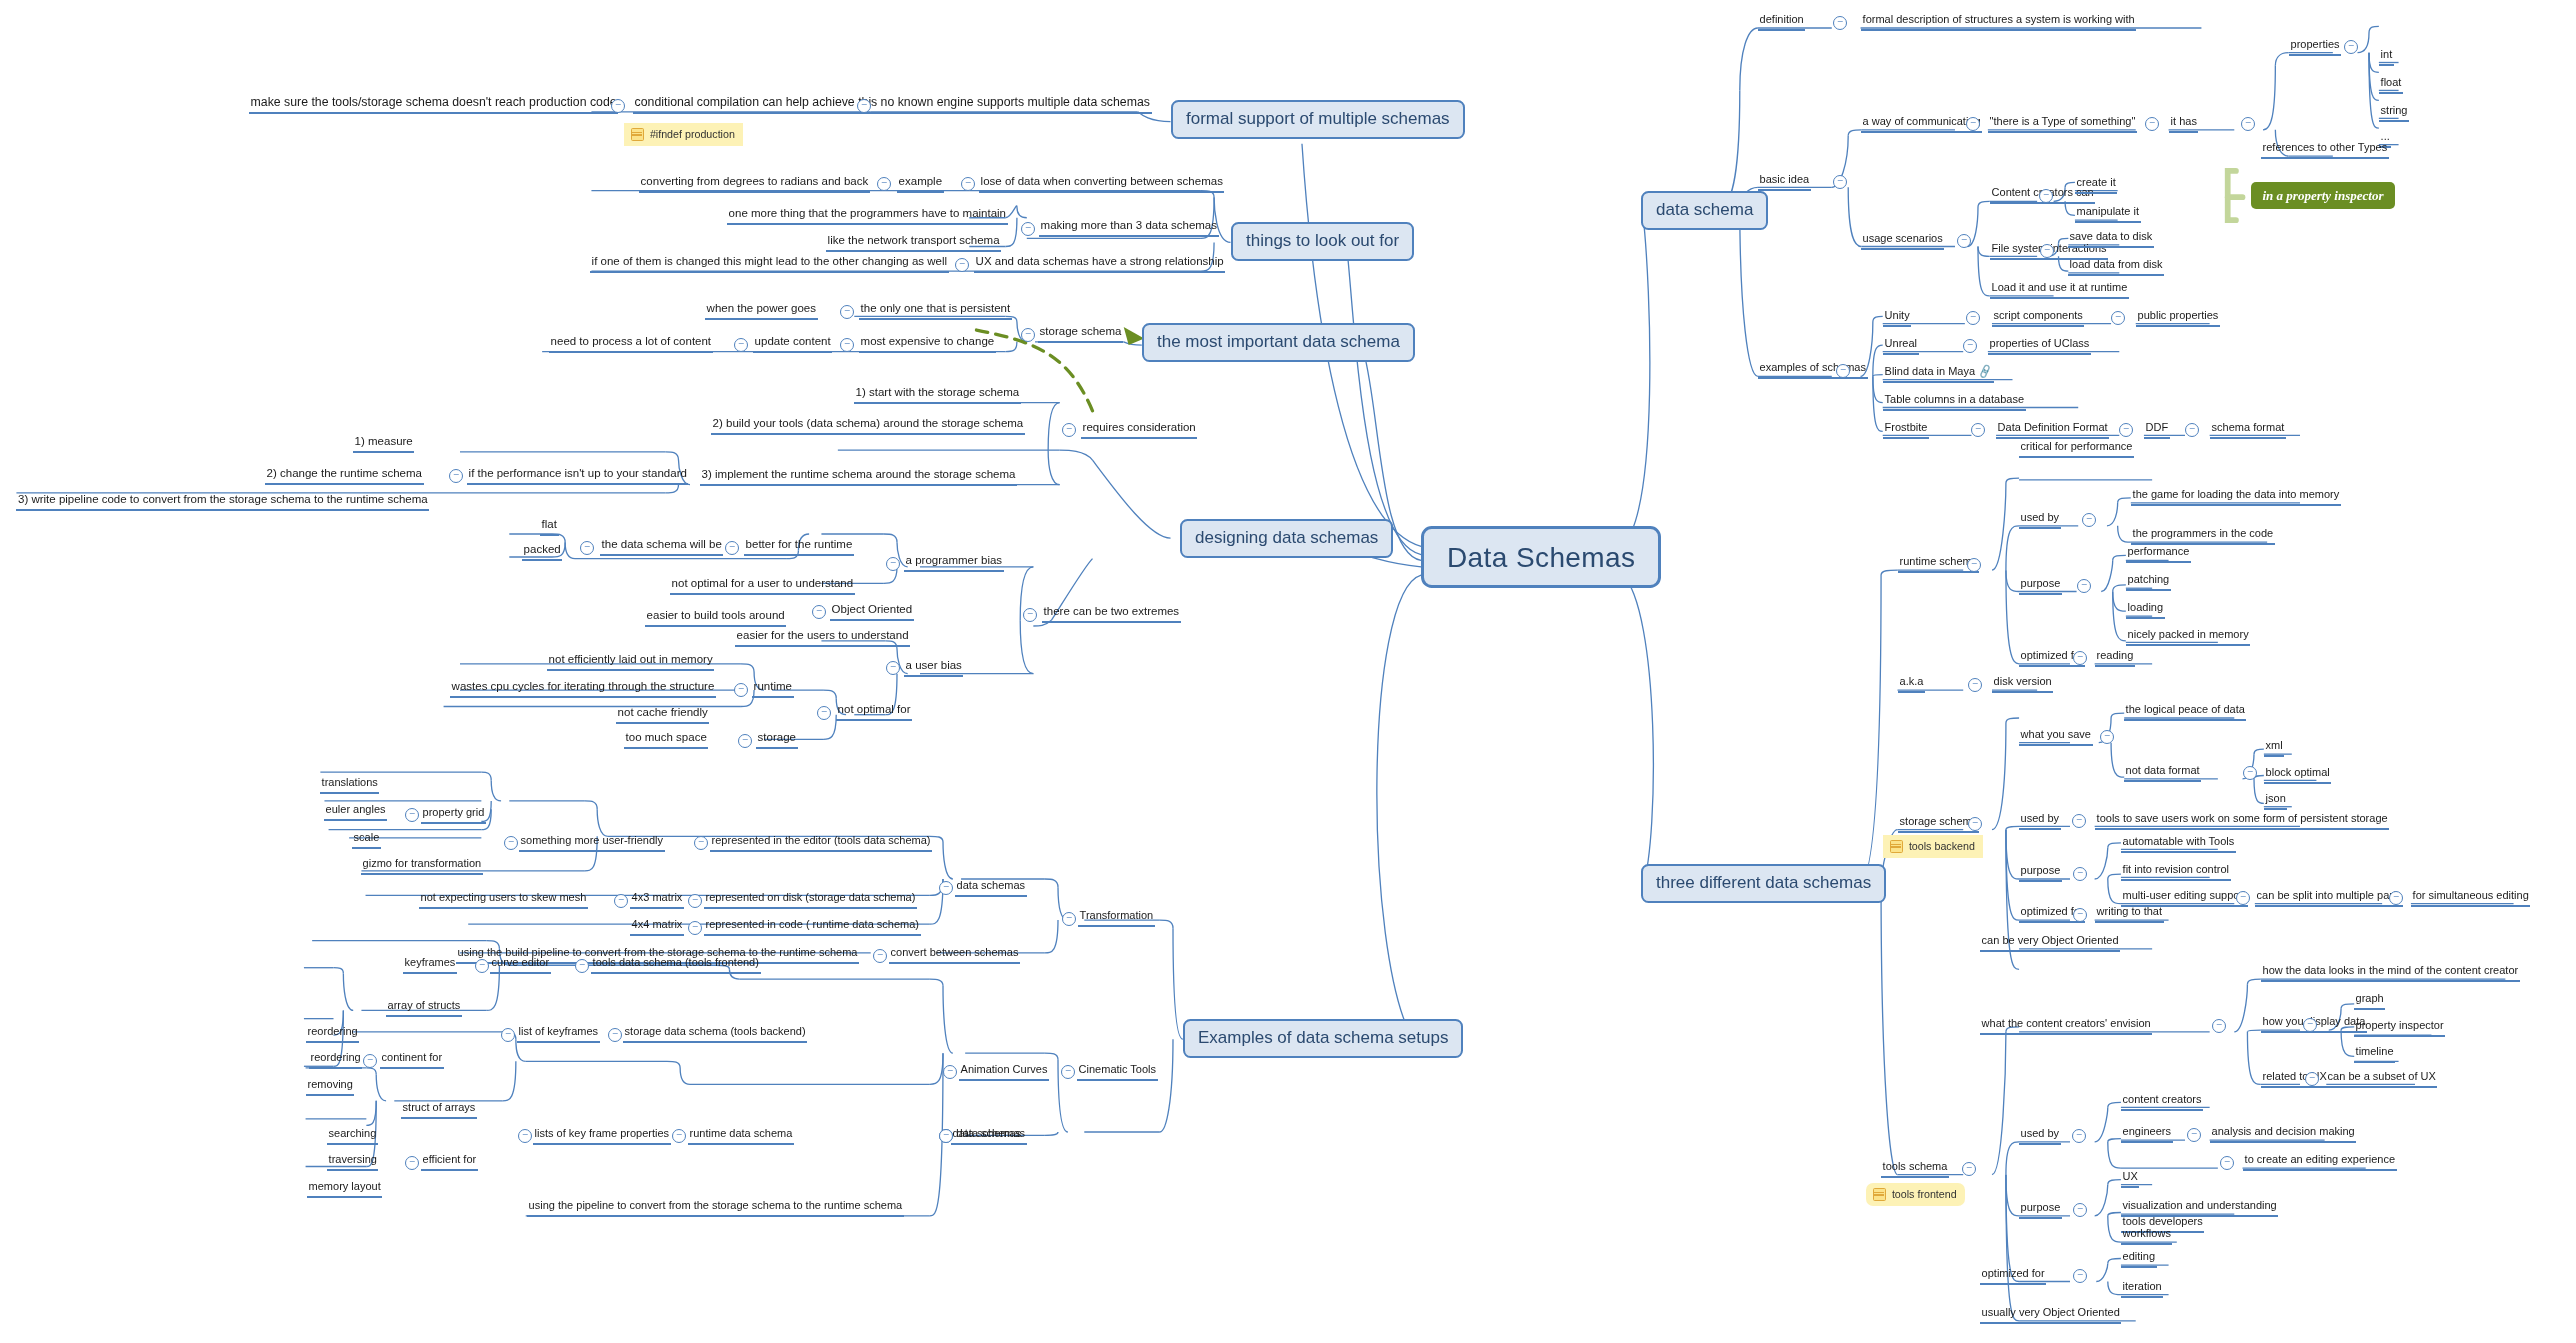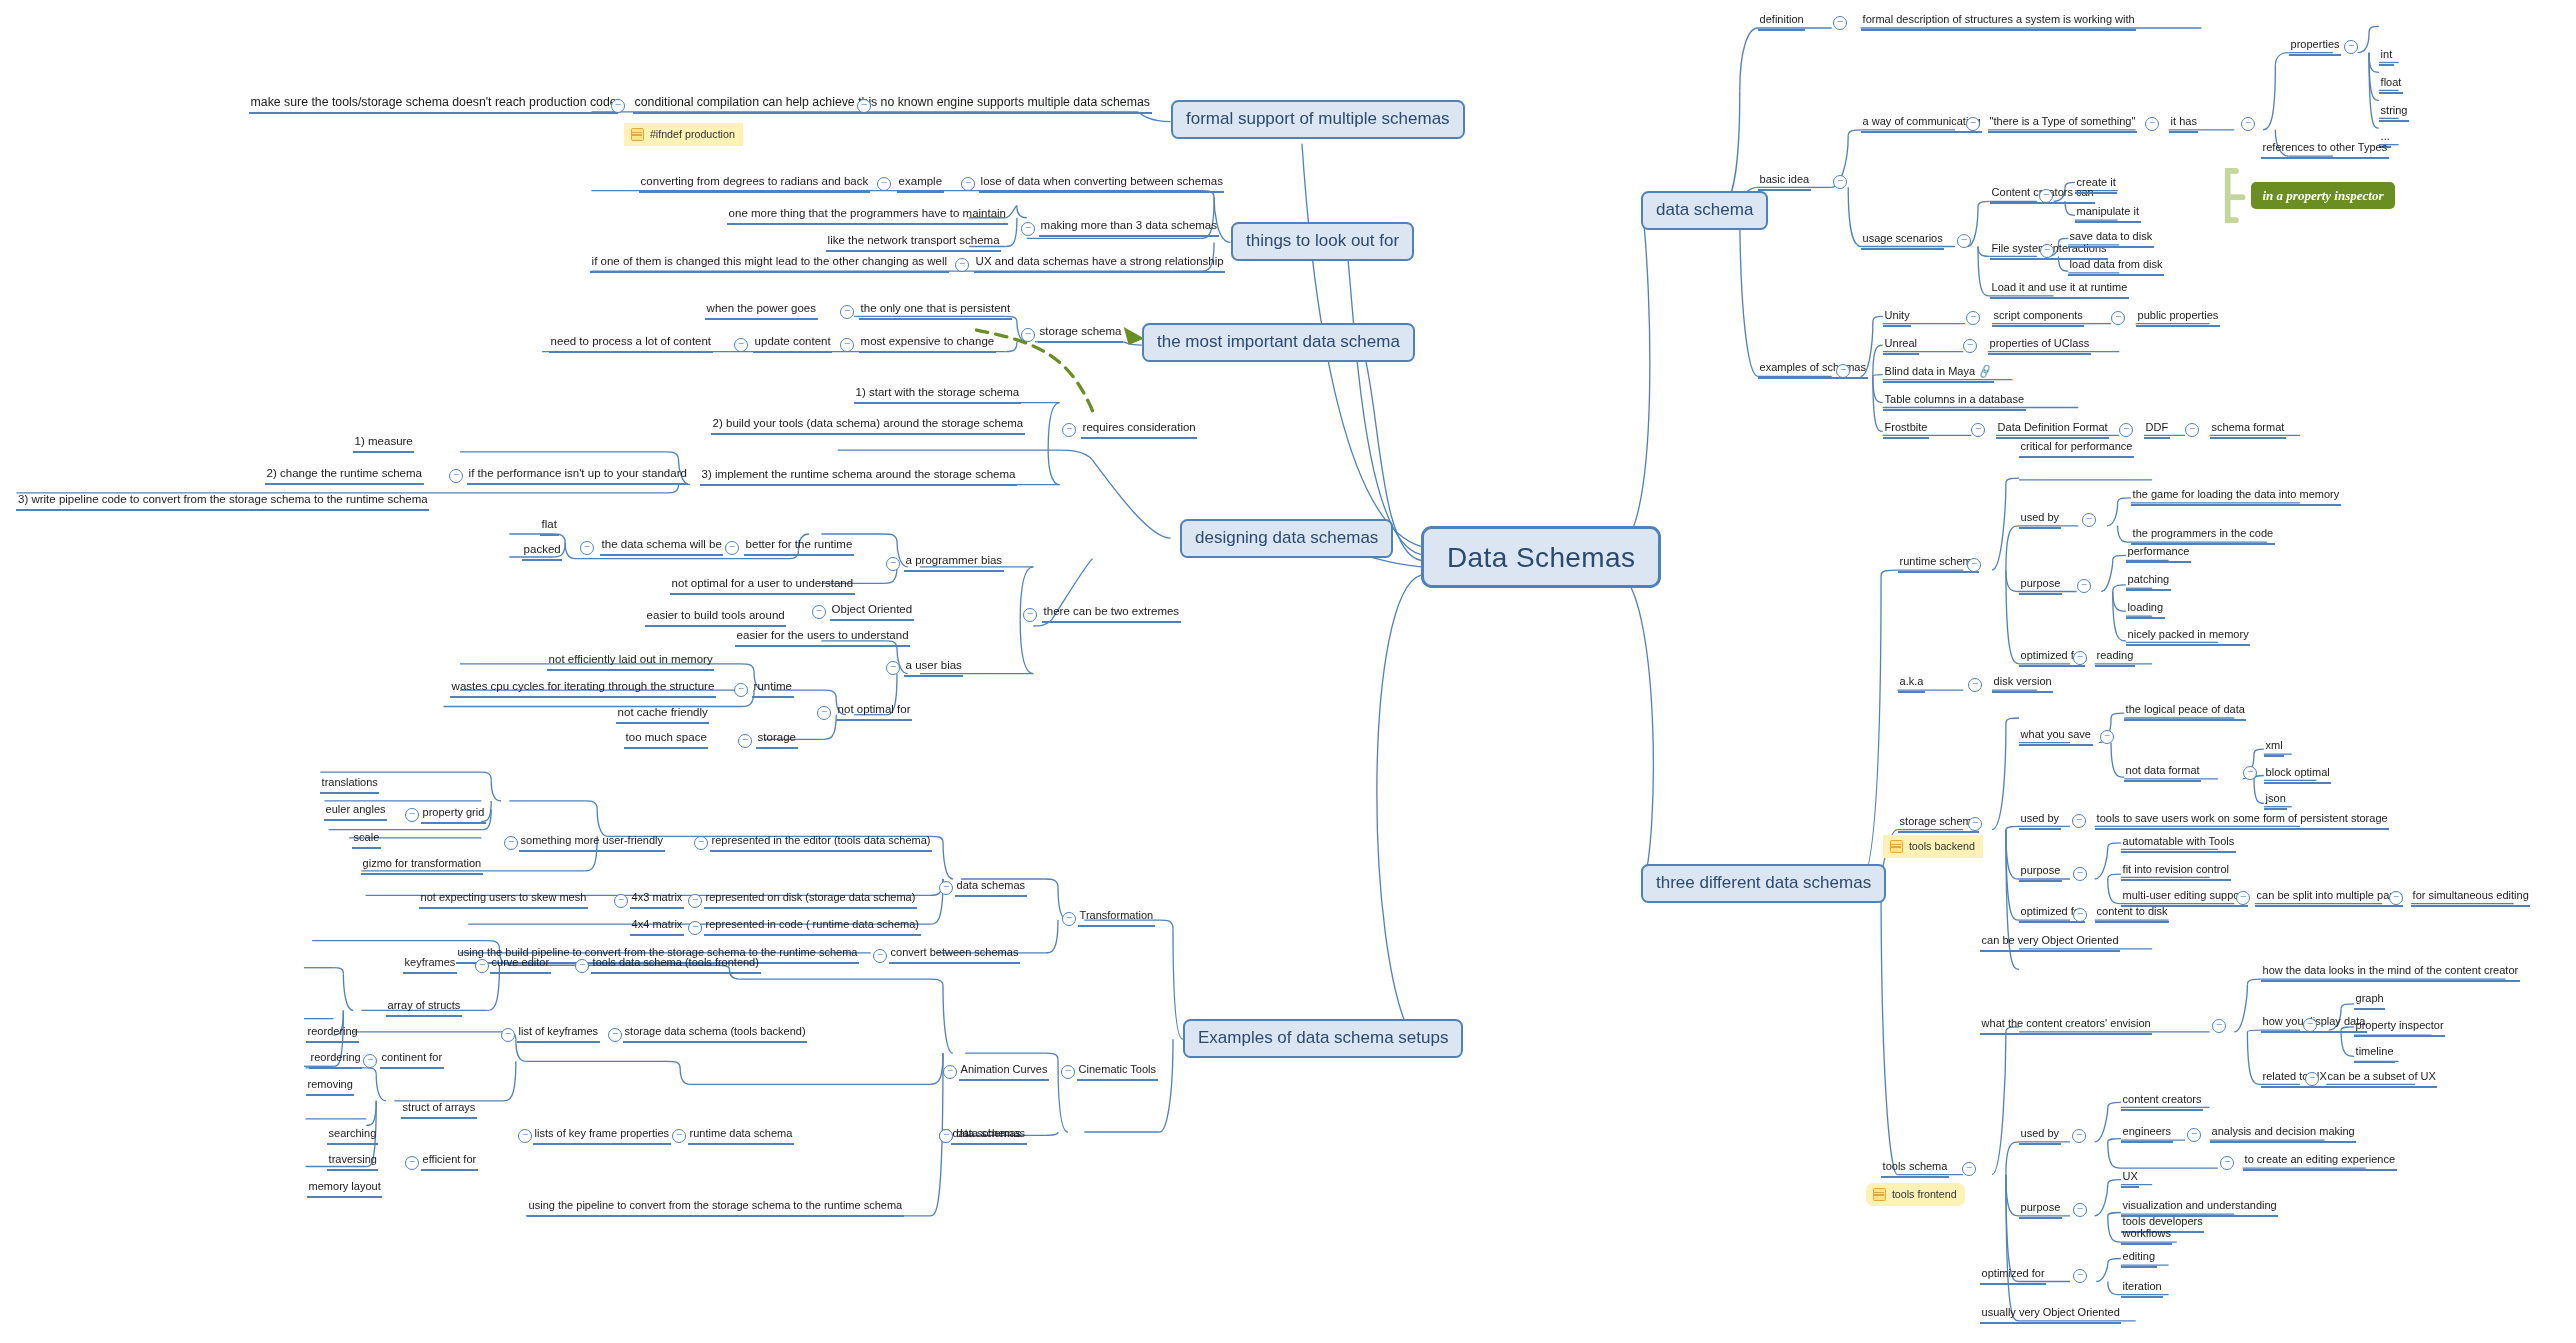--- a/index.html
+++ b/index.html
@@ -674,21 +674,21 @@
   <div class="toggle" style="left:2073px;top:867px;"></div>
   <div class="topic xs" style="left:2121px;top:835px;">automatable with Tools</div>
   <div class="topic xs" style="left:2121px;top:863px;">fit into revision control</div>
   <div class="topic xs" style="left:2121px;top:889px;">multi-user editing support</div>
   <div class="toggle" style="left:2236px;top:891px;"></div>
   <div class="topic xs" style="left:2255px;top:889px;">can be split into multiple parts</div>
   <div class="toggle" style="left:2389px;top:891px;"></div>
   <div class="topic xs" style="left:2411px;top:889px;">for simultaneous editing</div>
   <div class="topic xs" style="left:2019px;top:905px;">optimized for</div>
   <div class="toggle" style="left:2073px;top:908px;"></div>
-  <div class="topic xs" style="left:2095px;top:905px;">content to disk</div>
+  <div class="topic xs" style="left:2095px;top:905px;">writing to that</div>
   <div class="topic xs" style="left:1980px;top:934px;">can be very Object Oriented</div>
 
   <div class="topic xs" style="left:1881px;top:1160px;">tools schema</div>
   <div class="toggle" style="left:1962px;top:1162px;"></div>
   <div class="note" style="left:1866px;top:1183px;border-radius:7px;">
     <span class="nicon"></span>
     <span>tools frontend</span>
   </div>
   <div class="topic xs" style="left:1980px;top:1017px;">what the content creators'  envision</div>
   <div class="toggle" style="left:2212px;top:1019px;"></div>

